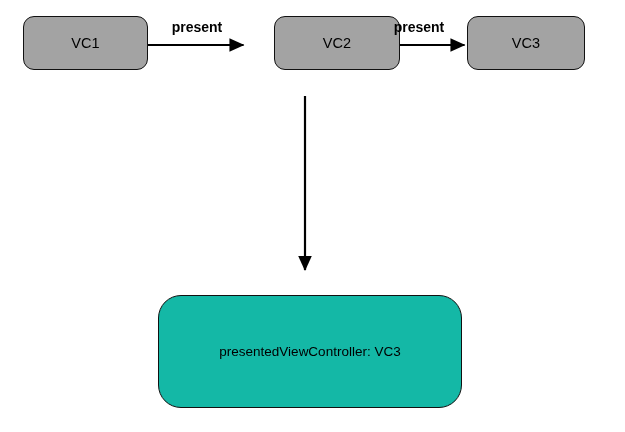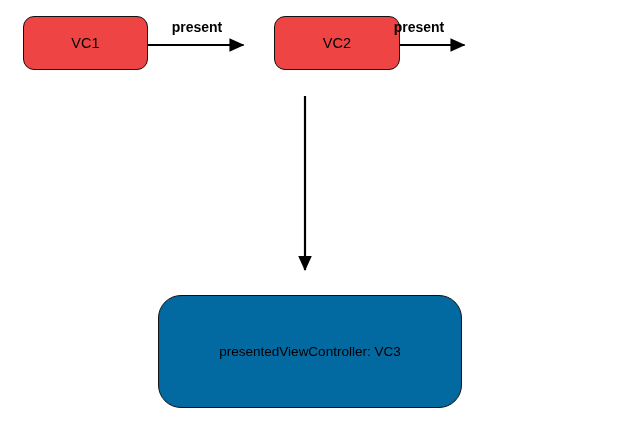--- a/index.html
+++ b/index.html
@@ -25,21 +25,21 @@
     left: 0;
     top: 0;
     width: 625px;
     height: 432px;
   }
   .node-box {
     position: absolute;
     box-sizing: border-box;
     border: 1.6px solid #111111;
     border-radius: 11px;
-    background: #ef4444;
+    background: #a3a3a3;
     display: flex;
     align-items: center;
     justify-content: center;
   }
   .node-label {
     font-family: "Liberation Sans", sans-serif;
     font-size: 14.5px;
     font-weight: 400;
     color: #000000;
     letter-spacing: 0.1px;
@@ -65,21 +65,21 @@
 
   .detail-box {
     position: absolute;
     box-sizing: border-box;
     left: 158px;
     top: 295px;
     width: 304px;
     height: 113px;
     border: 1.6px solid #111111;
     border-radius: 23px;
-    background: #0369a1;
+    background: #14b8a6;
     display: flex;
     flex-direction: column;
     align-items: center;
     justify-content: center;
     gap: 20px;
   }
   .detail-line {
     font-family: "Liberation Sans", sans-serif;
     font-size: 13.5px;
     font-weight: 400;
@@ -108,20 +108,23 @@
   </svg>
 
   <div class="node-box" id="node-vc1">
     <span class="node-label">VC1</span>
   </div>
 
   <div class="node-box" id="node-vc2">
     <span class="node-label">VC2</span>
   </div>
 
+  <div class="node-box" id="node-vc3">
+    <span class="node-label">VC3</span>
+  </div>
 
   <div class="edge-label" id="edge-label-present-1">present</div>
 
   <div class="edge-label" id="edge-label-present-2">present</div>
 
   <div class="detail-box">
     <div class="detail-line">presentedViewController: VC3</div>
   </div>
 
 </div>

